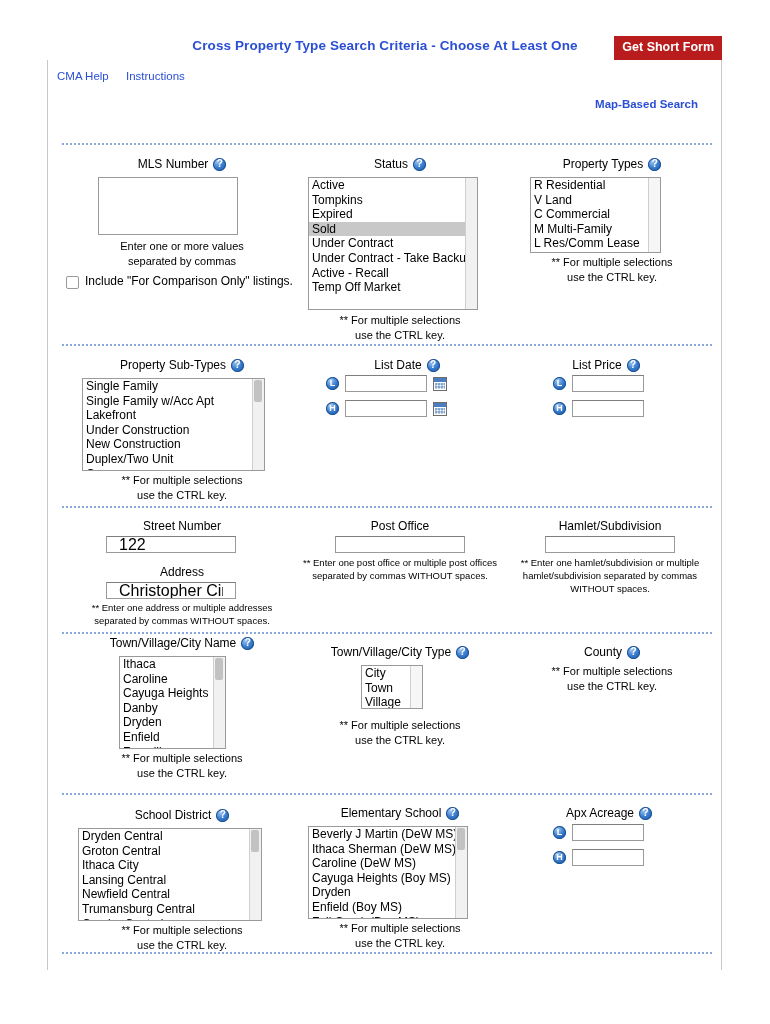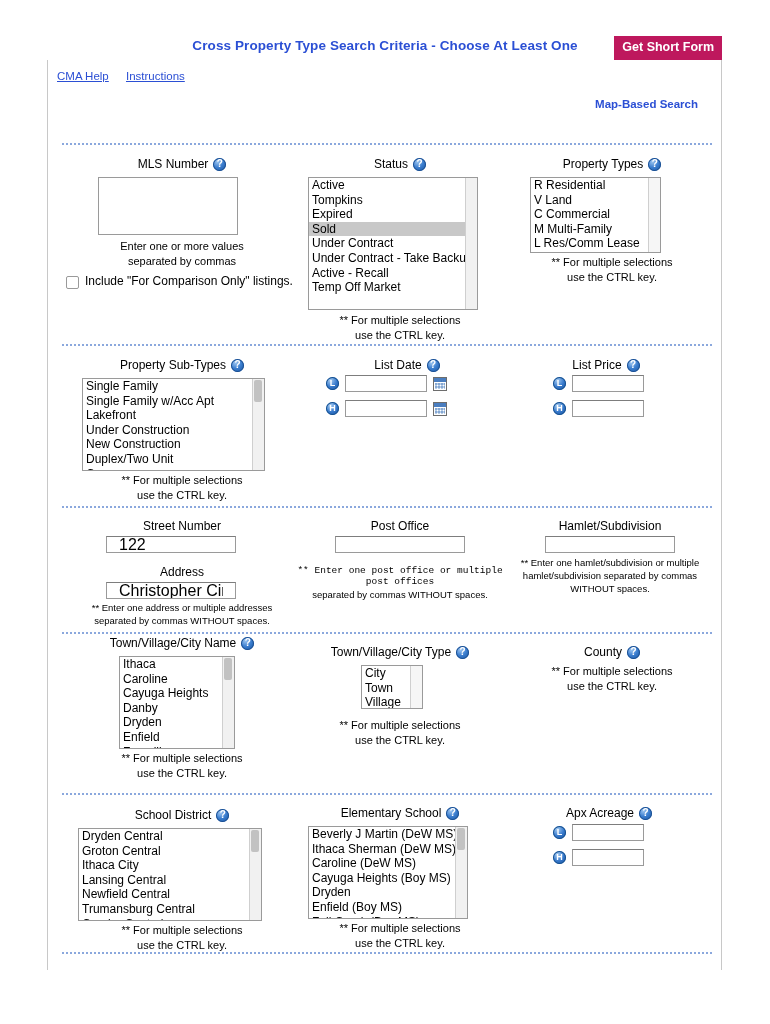--- a/index.html
+++ b/index.html
@@ -15,38 +15,38 @@
 
   
   .title{
     position:absolute;left:0;top:38px;width:770px;
     text-align:center;
     font-weight:bold;font-size:13.5px;color:#2b4fd4;
     letter-spacing:.1px;
   }
   .short-form-btn{
     position:absolute;right:48px;top:36px;
-    background:#be185d;color:#ffffff;
+    background:#b91c1c;color:#ffffff;
     font-weight:bold;font-size:12.5px;
     padding:5px 8px 6px 8px;
     border:none;cursor:pointer;
     line-height:1;
   }
 
   
   .frame{
     position:absolute;left:47px;top:60px;
     width:675px;height:910px;
     border-left:1px solid #c8c8c8;
     border-right:1px solid #c8c8c8;
     box-sizing:border-box;
   }
 
   .toplinks{position:absolute;left:57px;top:70px;font-size:11.5px;}
-  .toplinks a{color:#2b4fd4;text-decoration:underline;cursor:pointer;}
+  .toplinks a{color:#2b4fd4;cursor:pointer;}
   .toplinks a+a{margin-left:14px;}
 
   .map-link{
     position:absolute;right:72px;top:98px;
     color:#2b4fd4;font-weight:bold;font-size:11.5px;cursor:pointer;
   }
 
   
   .divider{
     position:absolute;left:62px;width:650px;height:0;
@@ -296,39 +296,39 @@
   <div class="fld" style="left:62px;top:565px;width:240px;">
     <div class="lbl">Address</div>
     <input class="tb" style="width: 130px; margin-left: 44px;" value="Christopher Circle">
     <div class="note small" style="margin-top:3px;">** Enter one address or multiple addresses</div>
     <div class="note small">separated by commas WITHOUT spaces.</div>
   </div>
 
   <div class="fld" style="left:290px;top:519px;width:220px;">
     <div class="lbl">Post Office</div>
     <input class="tb" style="width: 130px; margin-left: 45px;" value="">
-    <div class="note small" style="margin-top:12px;font-family:Liberation Mono, monospace;">** Enter one post office or multiple post offices</div>
+    <div class="note small" style="margin-top:4px;">** Enter one post office or multiple post offices</div>
     <div class="note small">separated by commas WITHOUT spaces.</div>
   </div>
 
   <div class="fld" style="left:500px;top:519px;width:220px;">
     <div class="lbl">Hamlet/Subdivision</div>
     <input class="tb" style="width: 130px; margin-left: 45px;" value="">
     <div class="note small" style="margin-top:4px;">** Enter one hamlet/subdivision or multiple</div>
     <div class="note small">hamlet/subdivision separated by commas</div>
     <div class="note small">WITHOUT spaces.</div>
   </div>
 
   <div class="divider" style="top:632px;"></div>
 
   <div class="fld" style="left:62px;top:636px;width:240px;">
     <div class="lbl">
       <span>Town/Village/City Name</span><span class="helpwrap"><span class="help-icon"></span></span>
     </div>
-    <div class="listbox" style="width:116px;height:93px;margin-left:57px;">
+    <div class="listbox" style="width:107px;height:93px;margin-left:57px;">
       <ul>
         <li>Ithaca</li>
         <li>Caroline</li>
         <li>Cayuga Heights</li>
         <li>Danby</li>
         <li>Dryden</li>
         <li>Enfield</li>
         <li>Freeville</li>
       </ul>
       <div class="sbar">

